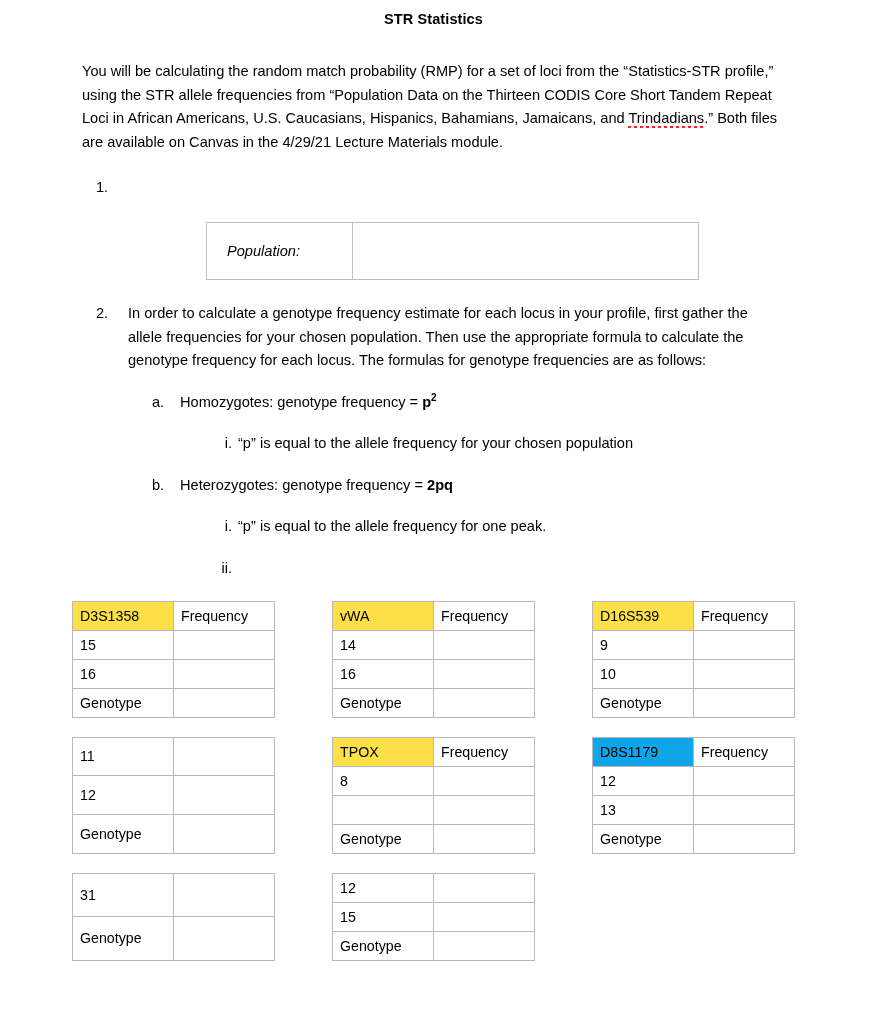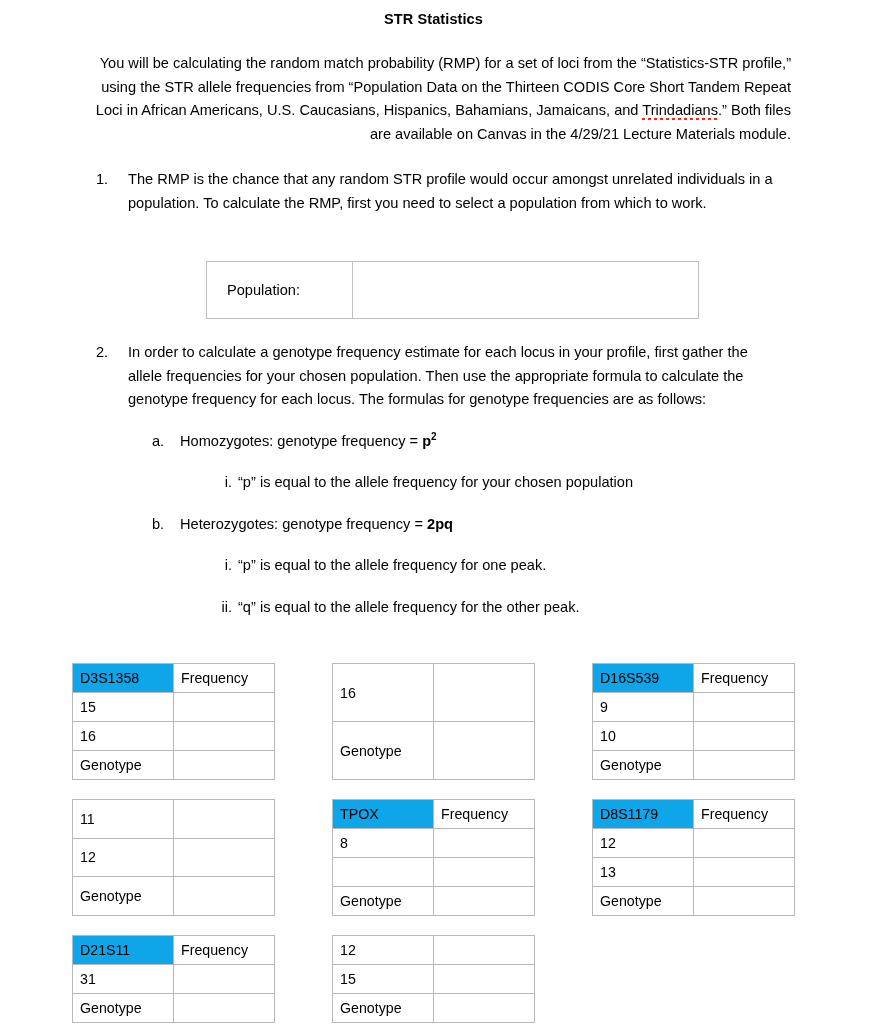--- a/index.html
+++ b/index.html
@@ -29,25 +29,25 @@
     font-weight: bold;
     font-size: 14.5px;
     letter-spacing: .1px;
     margin: 0;
     padding-top: 10px;
     line-height: 18px;
   }
 
   
   .intro {
-    margin: 4px;
+    margin: 12px;
     padding: 20px 72px 0 70px;
     font-size: 14.6px;
     line-height: 23.5px;
-    text-align: right;
+    text-align: left;
   }
   .misspelled {
     
     background-image: linear-gradient(to right,
         #ff2020 0, #ff2020 3px, transparent 3px, transparent 6px);
     background-repeat: repeat-x;
     background-size: 6px 2px;
     background-position: 0 100%;
     padding-bottom: 2px;
   }
@@ -104,20 +104,21 @@
     padding-right: 4px;
     box-sizing: border-box;
   }
   .bold { font-weight: bold; }
   sup { font-size: 10px; line-height: 0; vertical-align: super; }
 
   
   .population-wrap {
     padding-left: 206px;
     padding-top: 46px;
+    font-style: italic;
   }
   table.population {
     border-collapse: collapse;
     table-layout: fixed;
     width: 450px;
   }
   table.population td {
     border: 1px solid #bfbfbf;
     height: 56px;
     vertical-align: middle;
@@ -150,37 +151,36 @@
     font-size: 14.2px;
     font-weight: normal;
     text-align: left;
     vertical-align: middle;
     padding: 0 0 0 7px;
     background: #ffffff;
   }
   table.locus col.c1 { width: 101px; }
   table.locus col.c2 { width: 101px; }
   th.locus-name { font-weight: normal; }
-  th.locus-name.fill-blue  { background: #0ea5e9; }
+  th.locus-name.fill-blue  { background: #fde047; }
   th.locus-name.fill-green { background: #0ea5e9; }
   td.empty-cell { }
 </style>
 </head>
 <body>
 
 <div class="page">
 
   <h1 class="doc-title">STR Statistics</h1>
 
   <p class="intro"><span>You will be calculating the random match probability (RMP) for a set of loci from the “Statistics-STR profile,” using the STR allele frequencies from “Population Data on the Thirteen CODIS Core Short Tandem Repeat Loci in African Americans, U.S. Caucasians, Hispanics, Bahamians, Jamaicans, and </span><span class="misspelled">Trindadians</span><span>.”  Both files are available on Canvas in the 4/29/21 Lecture Materials module.</span></p>
 
   <ul class="num-list">
     <li class="num-item">
       <span class="marker">1.</span>
-      <span>The RMP is the chance that any random STR profile would occur amongst unrelated individuals in a population.  To calculate the RMP, first you need to select a population from which to work.</span>
     </li>
   </ul>
 
   <div class="population-wrap">
     <table class="population">
       <tbody>
         <tr>
           <td class="label-cell">Population:</td>
           <td class="value-cell"></td>
         </tr>
@@ -208,21 +208,20 @@
     <span class="marker">b.</span><span>Heterozygotes:  genotype frequency = </span><span class="bold">2pq</span>
   </div>
 
   <div class="roman-item">
     <span class="marker">i.</span>
     <span>“p” is equal to the allele frequency for one peak.</span>
   </div>
 
   <div class="roman-item">
     <span class="marker">ii.</span>
-    <span>“q” is equal to the allele frequency for the other peak.</span>
   </div>
 
   <div class="loci-area">
       <div class="loci-row">
         <table class="locus">
           <colgroup>
             <col class="c1">
             <col class="c2">
           </colgroup>
           <tbody>
@@ -244,20 +243,28 @@
             </tr>
           </tbody>
         </table>
         <table class="locus">
           <colgroup>
             <col class="c1">
             <col class="c2">
           </colgroup>
           <tbody>
             <tr>
+              <th class="locus-name fill-blue">vWA</th>
+              <th>Frequency</th>
+            </tr>
+            <tr>
+              <td>14</td>
+              <td></td>
+            </tr>
+            <tr>
               <td>16</td>
               <td></td>
             </tr>
             <tr>
               <td>Genotype</td>
               <td></td>
             </tr>
           </tbody>
         </table>
         <table class="locus">
@@ -356,24 +363,20 @@
         </table>
       </div>
       <div class="loci-row">
         <table class="locus">
           <colgroup>
             <col class="c1">
             <col class="c2">
           </colgroup>
           <tbody>
             <tr>
-              <th class="locus-name fill-green">D21S11</th>
-              <th>Frequency</th>
-            </tr>
-            <tr>
               <td>31</td>
               <td></td>
             </tr>
             <tr>
               <td>Genotype</td>
               <td></td>
             </tr>
           </tbody>
         </table>
         <table class="locus">

